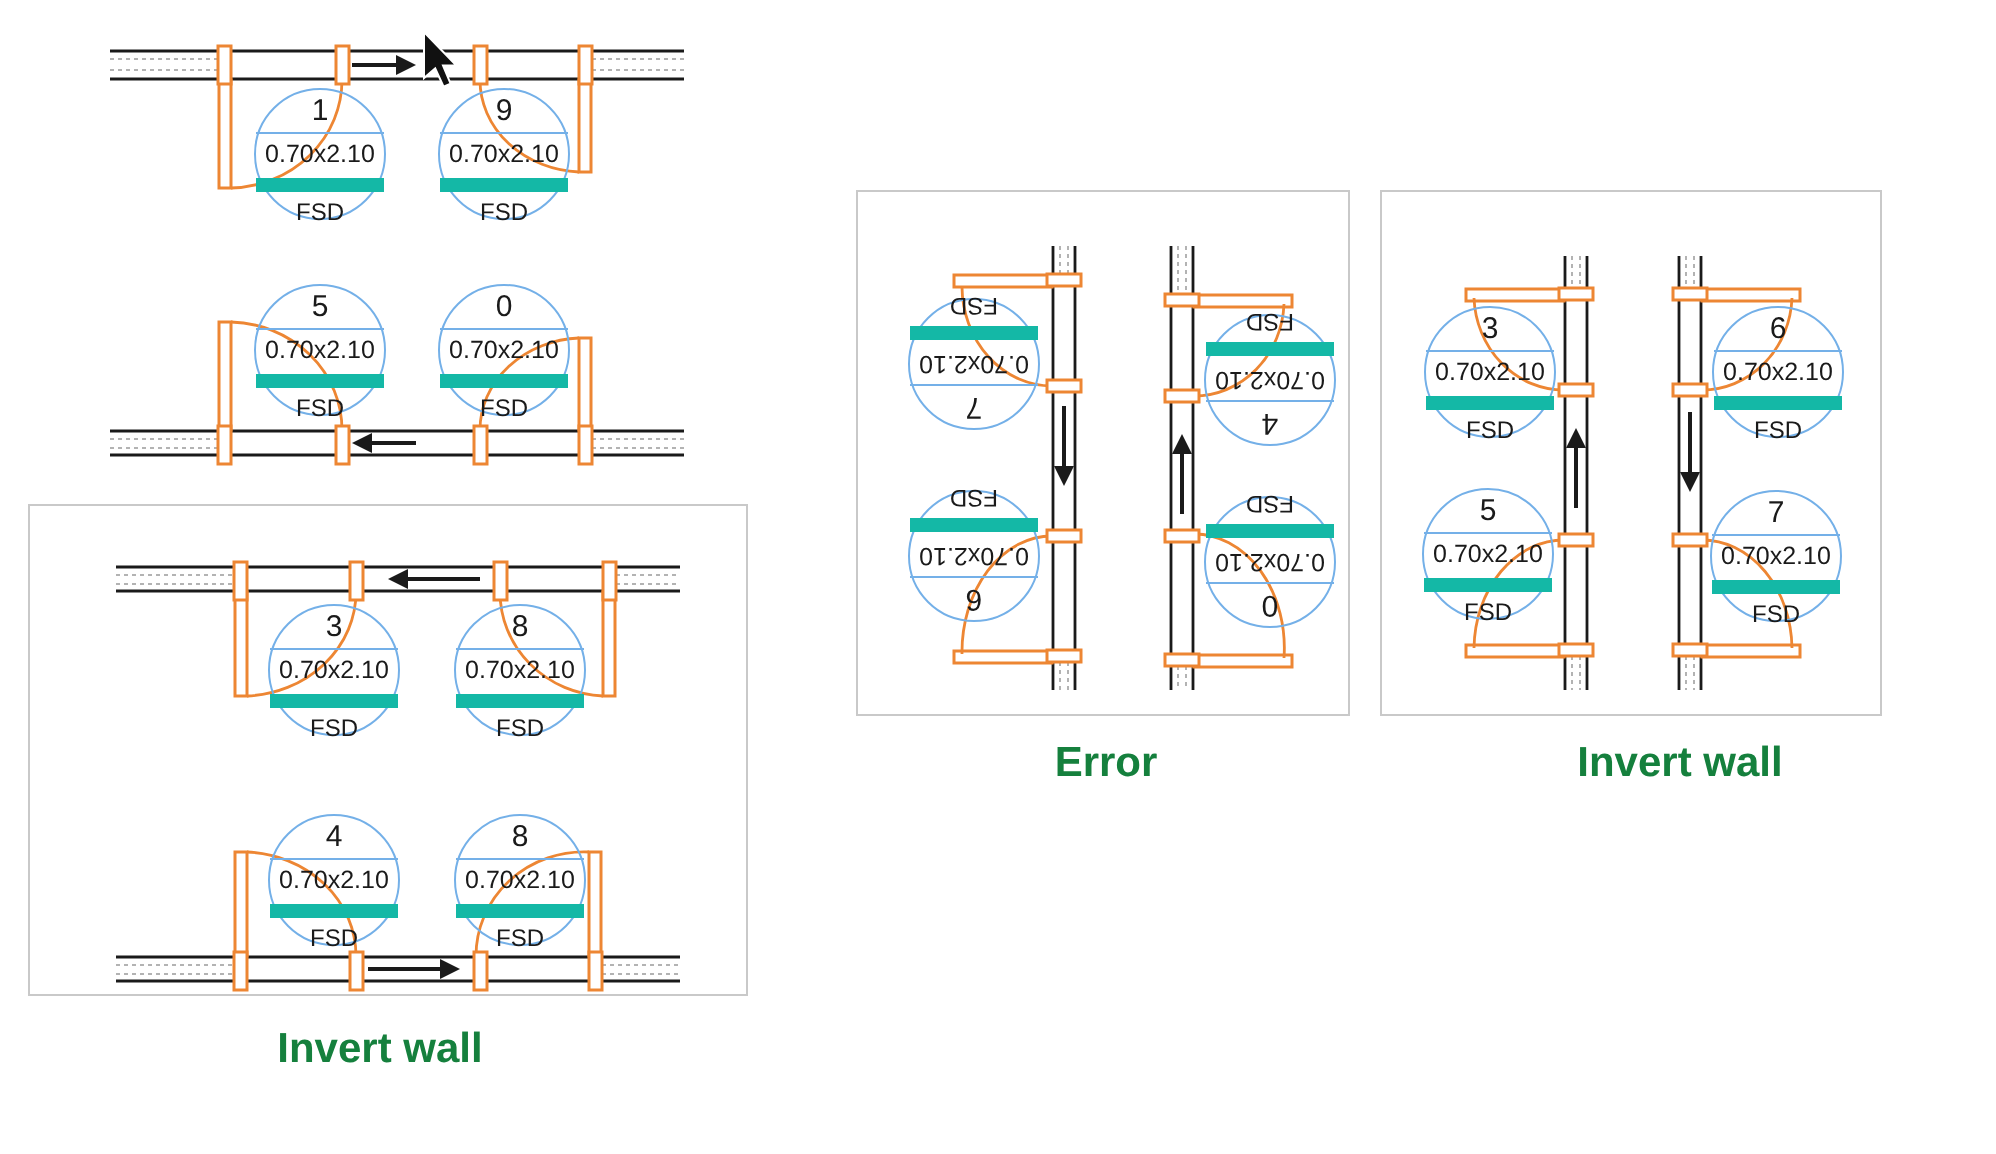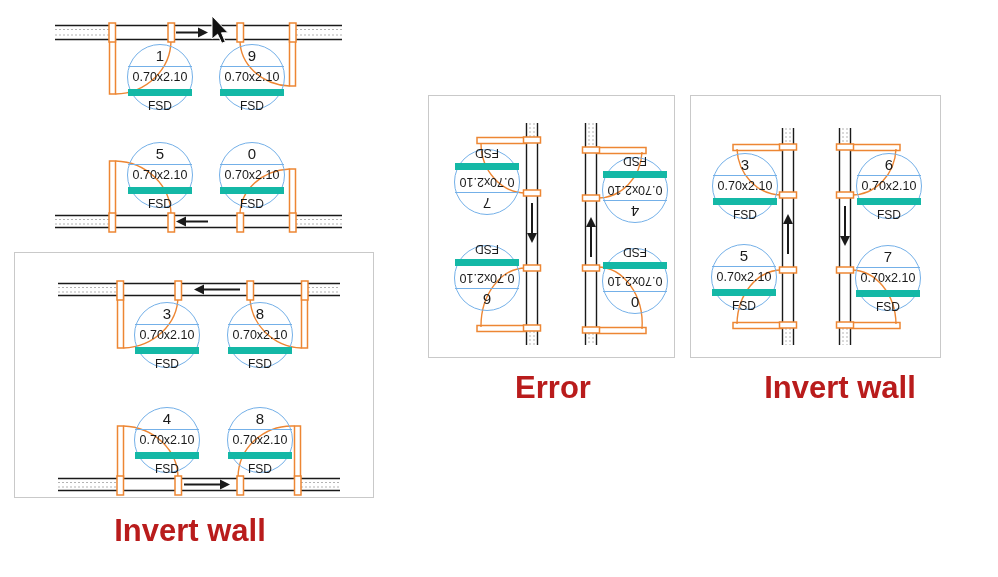--- a/index.html
+++ b/index.html
@@ -14,22 +14,22 @@
   .arc{fill:none;stroke:#ED8633;stroke-width:1.4;}
   .aline{stroke:#1a1a1a;stroke-width:2;fill:none;}
   .ahead{fill:#1a1a1a;stroke:none;}
   .door-circle{position:absolute;width:64px;height:64px;border:1px solid #74B0E8;
     border-radius:50%;display:flex;flex-direction:column;color:#1a1a1a;text-align:center;}
   .dc-num{flex:0 0 20px;font-size:15px;line-height:21px;}
   .dc-size{flex:0 0 22px;font-size:12.5px;line-height:21px;border-top:1px solid #74B0E8;
     border-bottom:7px solid #14b8a6;white-space:nowrap;}
   .dc-type{flex:1 1 auto;font-size:12px;line-height:21px;}
   .inv{transform:rotate(180deg);}
-  .cap{position:absolute;transform:translateX(-50%);font-weight:bold;font-size:31px;
-    color:#b91c1c;white-space:nowrap;}
+  .cap{position:absolute;transform:translateX(-50%);font-weight:bold;font-size:21px;
+    color:#15803d;white-space:nowrap;}
 </style>
 </head>
 <body>
 
 <div id="stage">
 
 <svg class="scene" width="998" height="577" viewBox="0 0 998 577">
 
   <rect class="box" x="14.5" y="252.5" width="359" height="245"></rect>
   <rect class="box" x="428.5" y="95.5" width="246" height="262"></rect>

